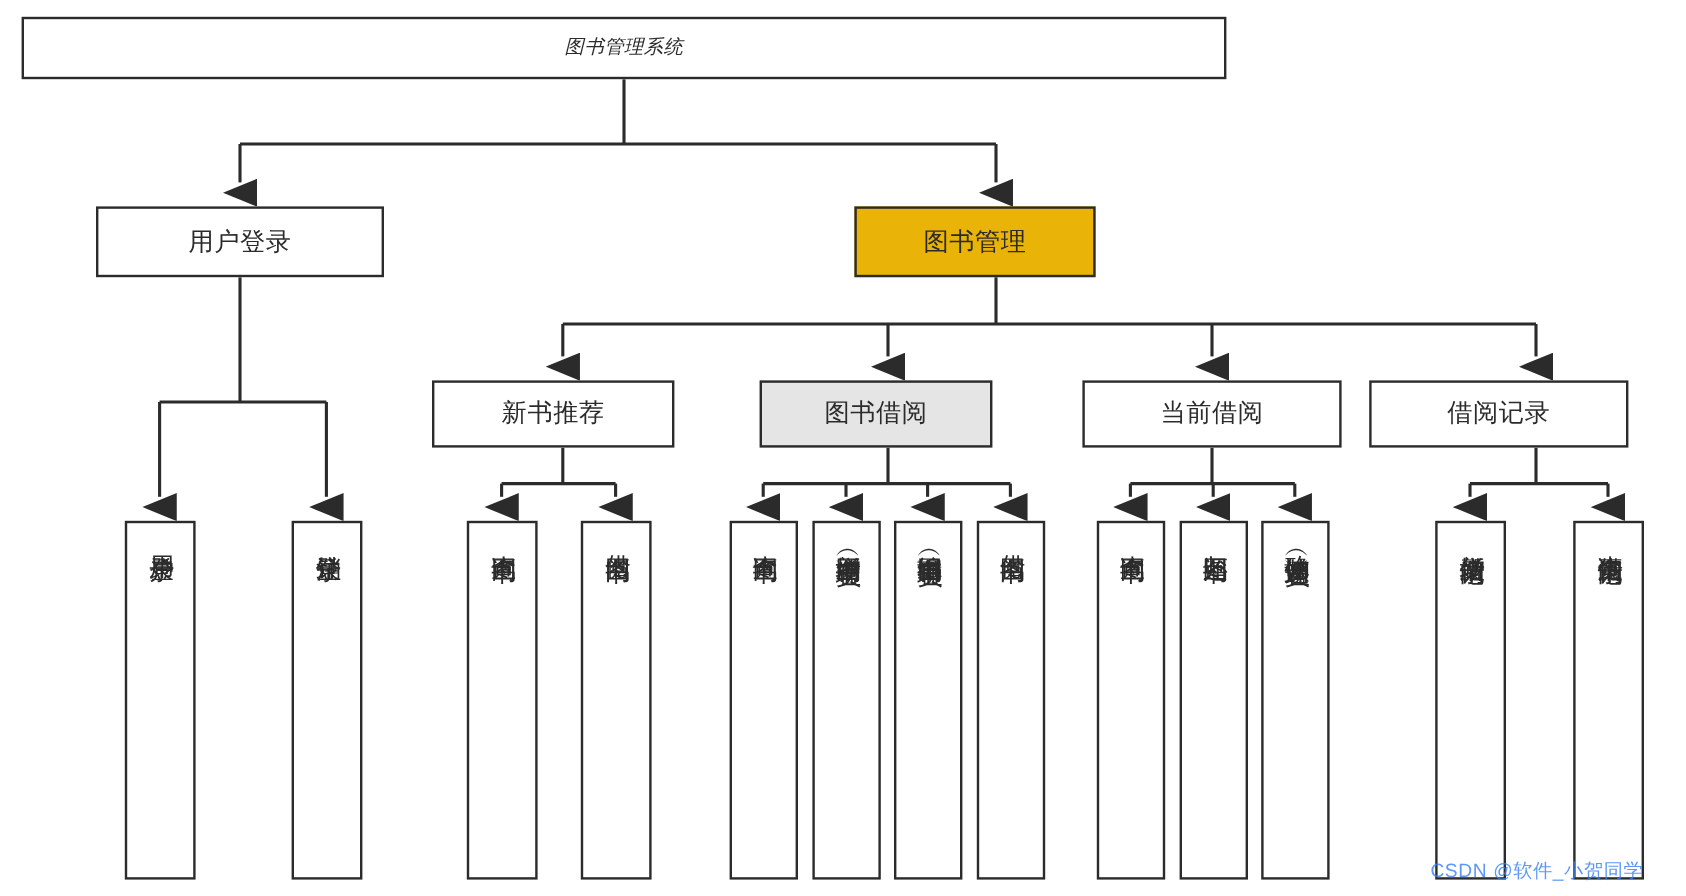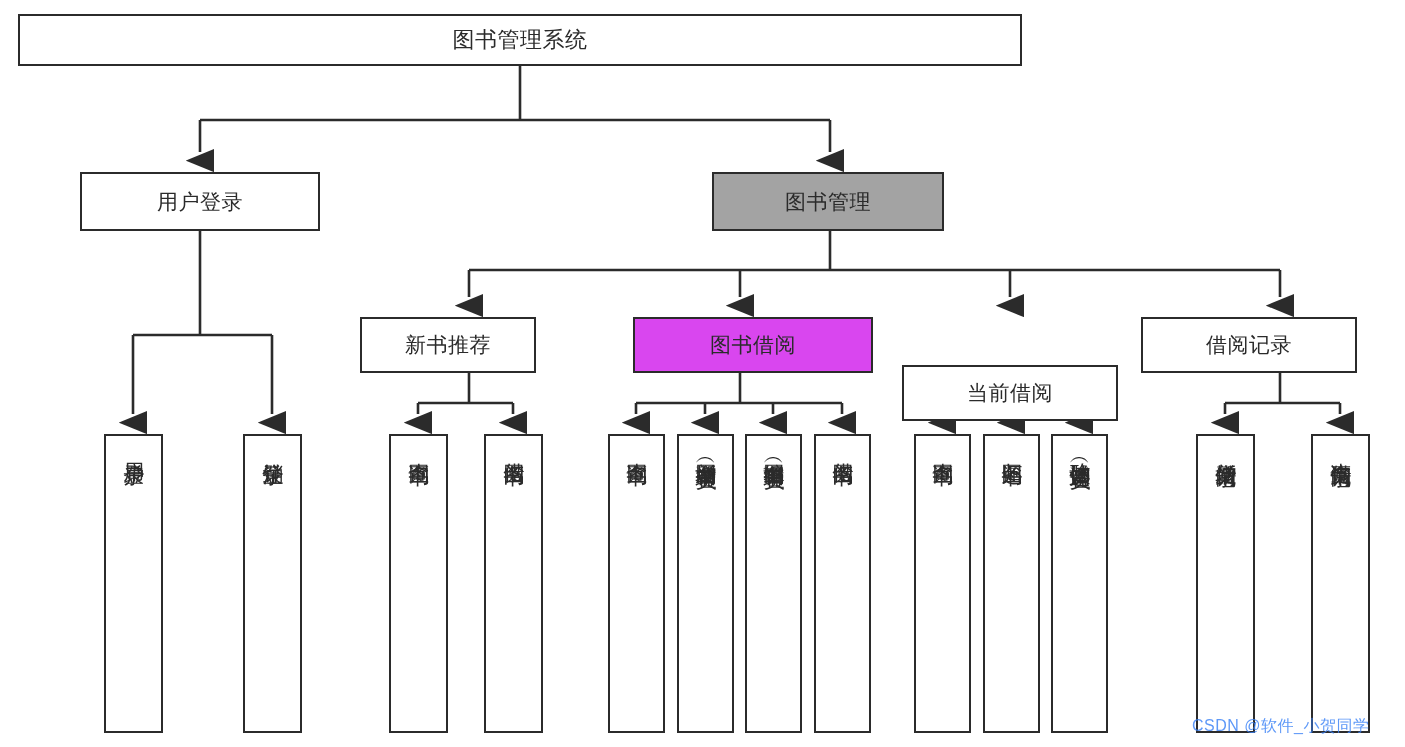--- a/index.html
+++ b/index.html
@@ -50,21 +50,21 @@
     padding-top: 10px;
   }
   .node.vert .label {
     writing-mode: vertical-rl;
     text-orientation: upright;
     font-size: 21px;
     line-height: 1.18;
     letter-spacing: 1px;
     white-space: nowrap;
   }
-  #root-node .label { font-size: 22px; }
+  #root-node .label { font-size: 16px; font-style: italic; }
   #watermark {
     position: absolute;
     left: 1192px;
     top: 716px;
     font-size: 16px;
     color: #9a9a9a;
     opacity: 0.82;
     white-space: nowrap;
     letter-spacing: 0.5px;
   }
@@ -136,31 +136,31 @@
     </g>
   </svg>
 
   <div class="node horiz" id="root-node" style="left: 18px; top: 14px; width: 1004px; height: 52px; border-color: rgb(43, 43, 43); background: rgb(255, 255, 255); color: rgb(43, 43, 43);">
     <span class="label">图书管理系统</span>
   </div>
 
   <div class="node horiz" style="left: 80px; top: 172px; width: 240px; height: 59px; border-color: rgb(43, 43, 43); background: rgb(255, 255, 255); color: rgb(43, 43, 43);">
     <span class="label">用户登录</span>
   </div>
-  <div class="node horiz" style="left: 712px; top: 172px; width: 232px; height: 59px; border-color: rgb(43, 43, 43); background: #a3a3a3; color: rgb(43, 43, 43); align-items: center;">
+  <div class="node horiz" style="left: 712px; top: 172px; width: 201px; height: 59px; border-color: rgb(43, 43, 43); background: #eab308; color: rgb(43, 43, 43); align-items: center;">
     <span class="label">图书管理</span>
   </div>
 
-  <div class="node horiz" style="left: 360px; top: 317px; width: 176px; height: 56px; border-color: rgb(43, 43, 43); background: rgb(255, 255, 255); color: rgb(43, 43, 43);">
+  <div class="node horiz" style="left: 360px; top: 317px; width: 202px; height: 56px; border-color: rgb(43, 43, 43); background: rgb(255, 255, 255); color: rgb(43, 43, 43);">
     <span class="label">新书推荐</span>
   </div>
-  <div class="node horiz" style="left: 633px; top: 317px; width: 240px; height: 56px; border-color: rgb(43, 43, 43); background: #d946ef; color: rgb(43, 43, 43);">
+  <div class="node horiz" style="left: 633px; top: 317px; width: 194px; height: 56px; border-color: rgb(43, 43, 43); background: #e5e5e5; color: rgb(43, 43, 43);">
     <span class="label">图书借阅</span>
   </div>
-  <div class="node horiz" style="left: 902px; top: 317px; width: 216px; height: 56px; border-color: rgb(43, 43, 43); background: rgb(255, 255, 255); color: rgb(43, 43, 43); margin-top: 48px;">
+  <div class="node horiz" style="left: 902px; top: 317px; width: 216px; height: 56px; border-color: rgb(43, 43, 43); background: rgb(255, 255, 255); color: rgb(43, 43, 43);">
     <span class="label">当前借阅</span>
   </div>
   <div class="node horiz" style="left: 1141px; top: 317px; width: 216px; height: 56px; border-color: rgb(43, 43, 43); background: rgb(255, 255, 255); color: rgb(43, 43, 43);">
     <span class="label">借阅记录</span>
   </div>
 
   <div class="node vert" style="left: 104px; top: 434px; width: 59px; height: 299px; border-color: rgb(43, 43, 43); background: rgb(255, 255, 255); color: rgb(43, 43, 43);">
     <span class="label">用户登录</span>
   </div>
   <div class="node vert" style="left: 243px; top: 434px; width: 59px; height: 299px; border-color: rgb(43, 43, 43); background: rgb(255, 255, 255); color: rgb(43, 43, 43);">

